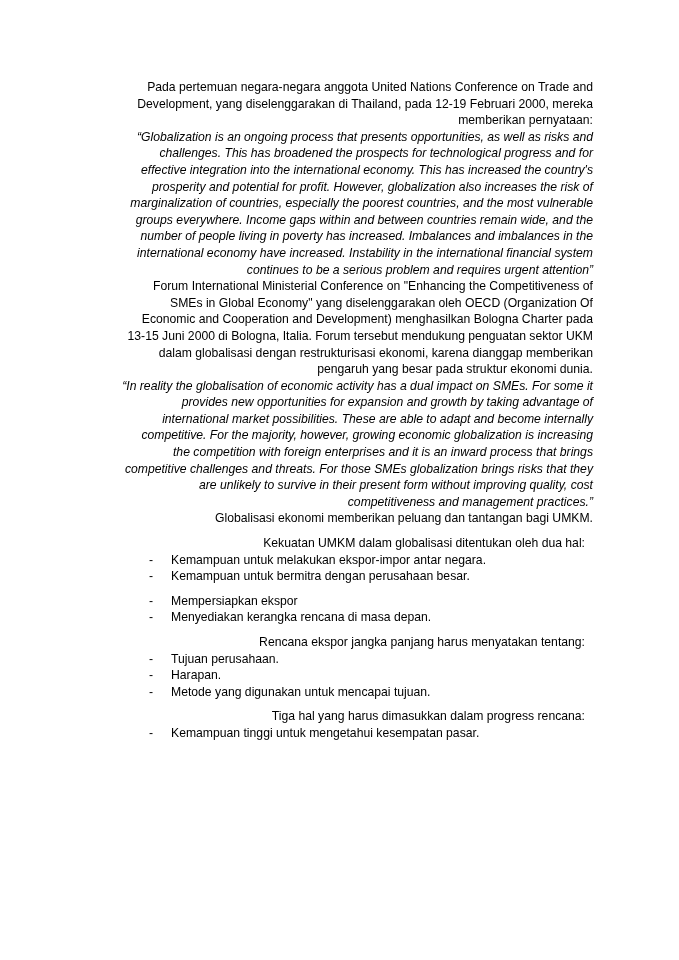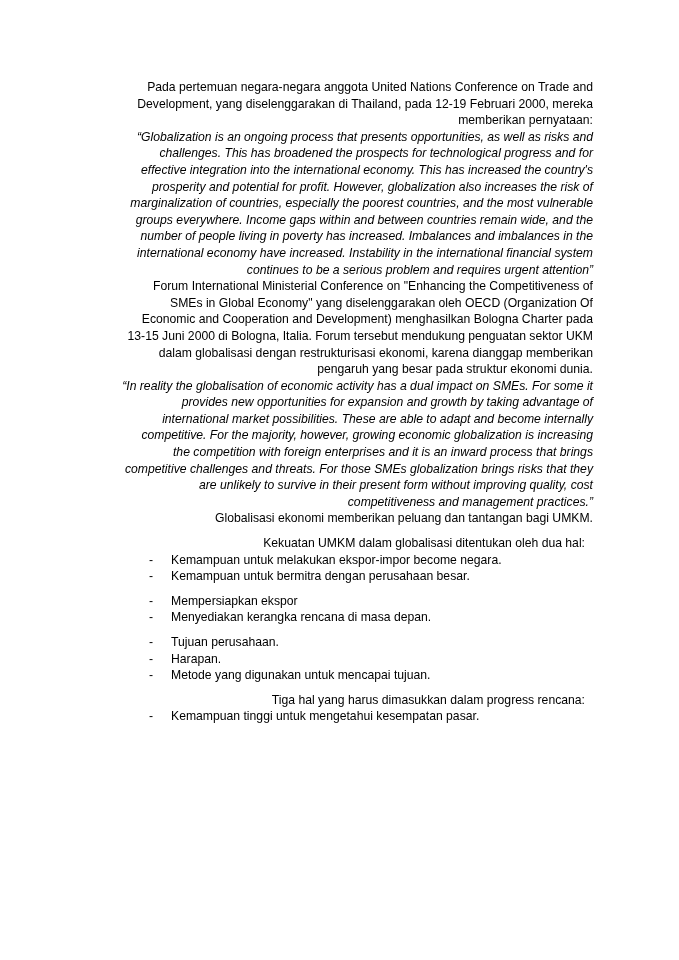--- a/index.html
+++ b/index.html
@@ -64,40 +64,41 @@
     <p class="para gap">Forum International Ministerial Conference on "Enhancing the Competitiveness of SMEs in Global Economy" yang diselenggarakan oleh OECD (Organization Of Economic and Cooperation and Development) menghasilkan Bologna Charter pada 13-15 Juni 2000 di Bologna, Italia. Forum tersebut mendukung penguatan sektor UKM dalam globalisasi dengan restrukturisasi ekonomi, karena dianggap memberikan pengaruh yang besar pada struktur ekonomi dunia.</p>
 
     <p class="para italic gap">“In reality the globalisation of economic activity has a dual impact on SMEs. For some it provides new opportunities for expansion and growth by taking advantage of international market possibilities. These are able to adapt and become internally competitive. For the majority, however, growing economic globalization is increasing the competition with foreign enterprises and it is an inward process that brings competitive challenges and threats. For those SMEs globalization brings risks that they are unlikely to survive in their present form without improving quality, cost competitiveness and management practices.”</p>
 
     <p class="para gap">Globalisasi ekonomi memberikan peluang dan tantangan bagi UMKM.</p>
 
     <div class="block gap">
       <p class="para">Kekuatan UMKM dalam globalisasi ditentukan oleh dua hal:</p>
       <div class="li">
         <span class="li-marker">-</span>
-        <span class="li-text">Kemampuan untuk melakukan ekspor-impor become negara.</span>
+        <span class="li-text">Kemampuan untuk melakukan ekspor-impor antar negara.</span>
       </div>
       <div class="li">
         <span class="li-marker">-</span>
         <span class="li-text">Kemampuan untuk bermitra dengan perusahaan besar.</span>
       </div>
     </div>
 
     <div class="block gap">
       <div class="li">
         <span class="li-marker">-</span>
         <span class="li-text">Mempersiapkan ekspor</span>
       </div>
       <div class="li">
         <span class="li-marker">-</span>
         <span class="li-text">Menyediakan kerangka rencana di masa depan.</span>
       </div>
     </div>
 
     <div class="block gap">
+      <p class="para">Rencana ekspor jangka panjang harus menyatakan tentang:</p>
       <div class="li">
         <span class="li-marker">-</span>
         <span class="li-text">Tujuan perusahaan.</span>
       </div>
       <div class="li">
         <span class="li-marker">-</span>
         <span class="li-text">Harapan.</span>
       </div>
       <div class="li">
         <span class="li-marker">-</span>

